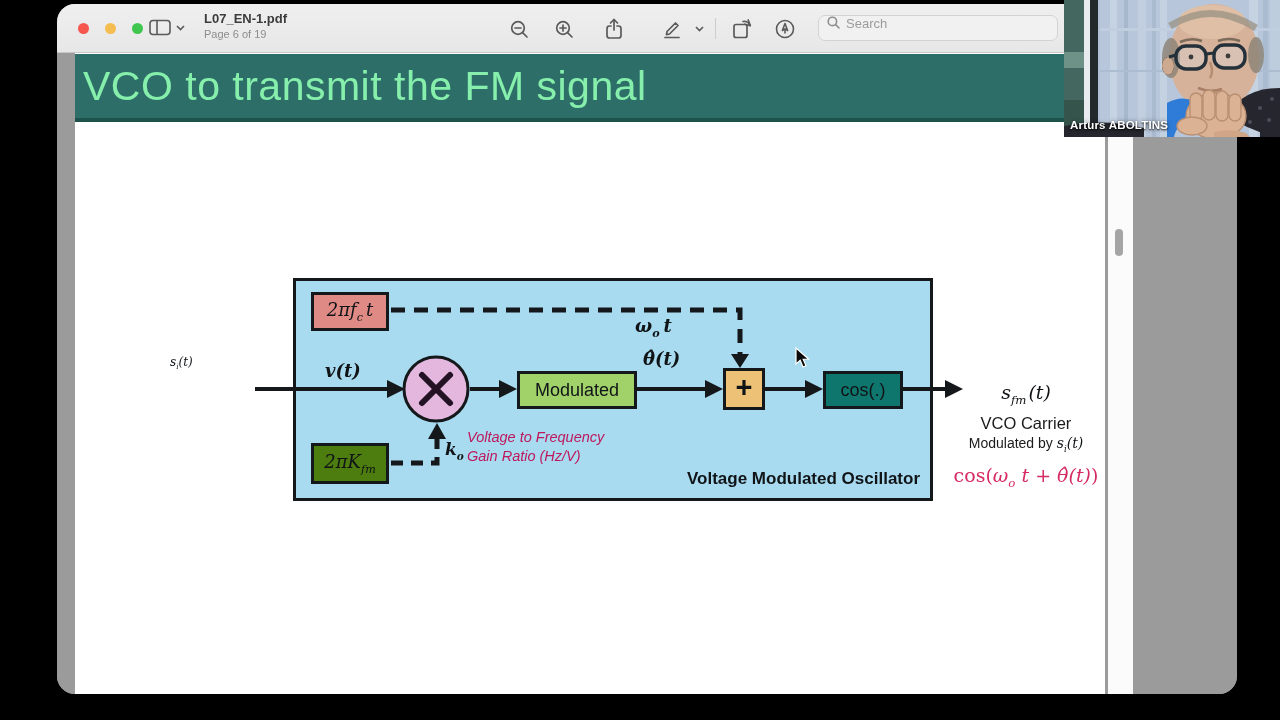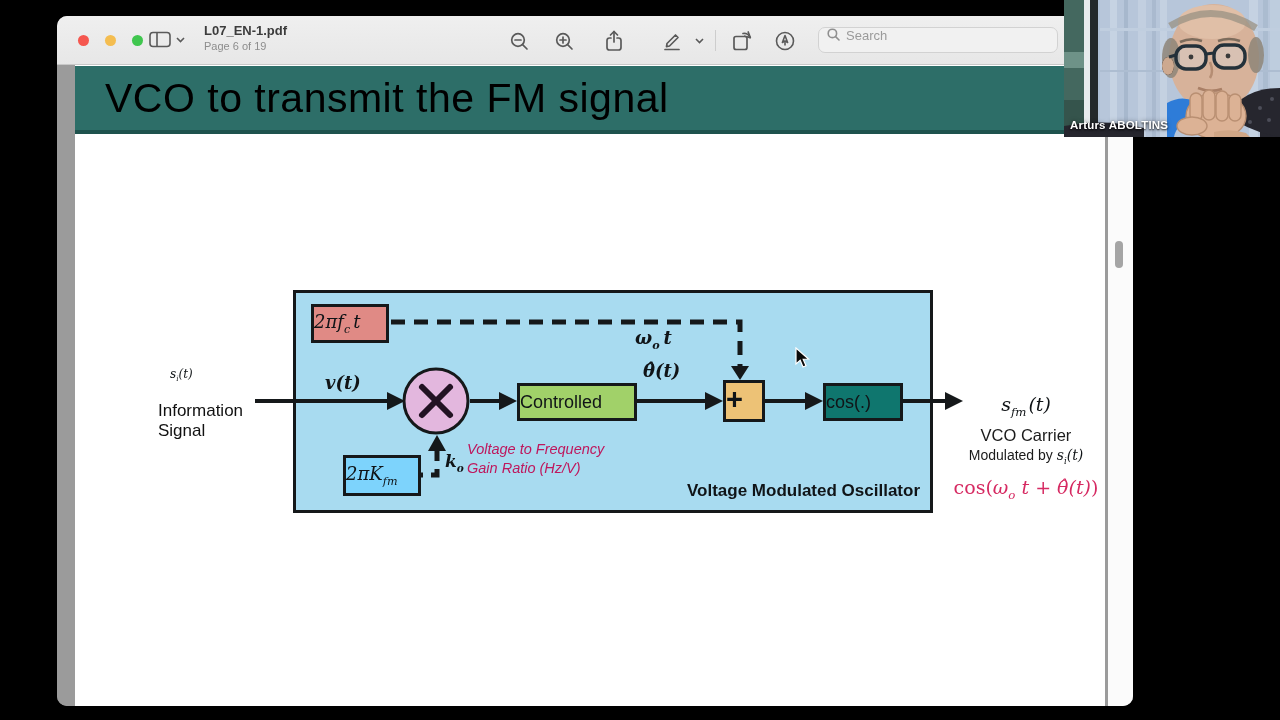--- a/index.html
+++ b/index.html
@@ -1,20 +1,20 @@
 <!DOCTYPE html>
 <html><head>
 <meta charset="utf-8">
 <style>
   html,body{margin:0;padding:0;}
   body{width:1280px;height:720px;background:#000;overflow:hidden;position:relative;
        font-family:"Liberation Sans",sans-serif;-webkit-font-smoothing:antialiased;}
 
   
-  .window{position:absolute;left:57px;top:16px;width:1076px;height:690px;border-radius:10px;
+  .window{position:absolute;left:57px;top:4px;width:1180px;height:690px;border-radius:18px;
           overflow:hidden;background:#9b9b9b;box-shadow:0 4px 18px rgba(0,0,0,.55);}
   .toolbar{position:absolute;top:0;left:0;right:0;height:48px;
            background:linear-gradient(#efefef,#e7e7e7);border-bottom:1px solid #c8c8c8;}
   .tl{position:absolute;top:19px;width:11px;height:11px;border-radius:50%;}
   .tl-red{left:21px;background:#f5574f;}
   .tl-yellow{left:48px;background:#f4bd50;}
   .tl-green{left:75px;background:#3fc64e;}
   .sidebar-btn{position:absolute;left:92px;top:15px;display:flex;align-items:center;gap:5px;color:#5a5a5a;}
   .doc-head{position:absolute;left:147px;top:8px;line-height:1.15;}
   .doc-title{font-size:13px;font-weight:bold;color:#3c3c3c;}
@@ -28,28 +28,28 @@
 
   
   .content{position:absolute;top:49px;left:0;right:0;bottom:0;background:#9b9b9b;}
   .page{position:absolute;left:18px;top:0;width:1030px;bottom:0;background:#ffffff;}
   .scroll-track{position:absolute;left:1051px;top:0;width:25px;bottom:0;background:#fbfbfb;}
   .scroll-thumb{position:absolute;left:7px;top:176px;width:8px;height:27px;border-radius:4px;background:#a5a5a5;}
 
   
   .banner{position:absolute;left:0;top:1px;width:100%;height:68px;background:#2d6e68;
           border-bottom:4px solid #1e524d;box-sizing:border-box;display:flex;align-items:center;}
-  .banner-title{margin-left:30px;font-size:41px;font-weight:500;color:#000000;letter-spacing:.5px;}
+  .banner-title{margin-left:8px;font-size:41px;font-weight:500;color:#86efac;letter-spacing:.5px;}
 
   .abs{position:absolute;}
   .blue-box{left:218px;top:225px;width:640px;height:223px;background:#a8dbf0;border:3px solid #15181a;box-sizing:border-box;}
   .block{position:absolute;border:3px solid #15181a;box-sizing:border-box;
-         display:flex;align-items:center;justify-content:flex-start;color:#101417;}
+         display:flex;align-items:center;justify-content:center;color:#101417;}
   .blk-fc{left:236px;top:239px;width:78px;height:39px;background:#e08a85;}
-  .blk-kfm{left:236px;top:390px;width:78px;height:41px;background:#7dd3fc;margin-left:32px;}
+  .blk-kfm{left:236px;top:390px;width:78px;height:41px;background:#4d7c0f;}
   .blk-int{left:442px;top:318px;width:120px;height:38px;background:#a1d169;font-size:18px;}
   .blk-plus{left:648px;top:315px;width:42px;height:42px;background:#edc276;font-size:29px;font-weight:bold;padding-bottom:3px;}
   .blk-cos{left:748px;top:318px;width:80px;height:38px;background:#0f766e;font-size:18px;}
 
   .math{font-family:"DejaVu Serif",serif;font-style:italic;color:#101417;}
   .mbold{font-weight:bold;}
   .sub{font-size:.62em;vertical-align:-.45em;}
   .lbl{position:absolute;}
   .si-lbl{left:95px;top:302px;width:120px;font-size:12px;}
   .in-cap{left:83px;top:336px;width:144px;font-size:17px;color:#111;line-height:20px;}
@@ -199,35 +199,31 @@
         <span class="math" style="font-size:18px">
           <span>2π</span><span>f</span><span class="sub">c</span><span style="margin-left:3px">t</span>
         </span>
       </div>
       <div class="block blk-kfm">
         <span class="math" style="font-size:18px">
           <span>2π</span><span>K</span><span class="sub">fm</span>
         </span>
       </div>
       <div class="block blk-int">
-        <span>Controlled</span>
+        <span>Modulated</span>
       </div>
       <div class="block blk-plus">
         <span>+</span>
       </div>
       <div class="block blk-cos">
         <span>cos(.)</span>
       </div>
 
       <div class="lbl si-lbl math">
         <span>s</span><span class="sub">i</span><span>(t)</span>
-      </div>
-      <div class="lbl in-cap">
-        <div>Information</div>
-        <div>Signal</div>
       </div>
       <div class="lbl v-lbl math mbold">v(t)</div>
       <div class="lbl om-lbl math mbold">
         <span>ω</span><span class="sub">o</span><span style="margin-left:4px">t</span>
       </div>
       <div class="lbl th-lbl math mbold">θ̂(t)</div>
       <div class="lbl ko-lbl math mbold">
         <span>k</span><span class="sub">o</span>
       </div>
       <div class="lbl gain-note">

